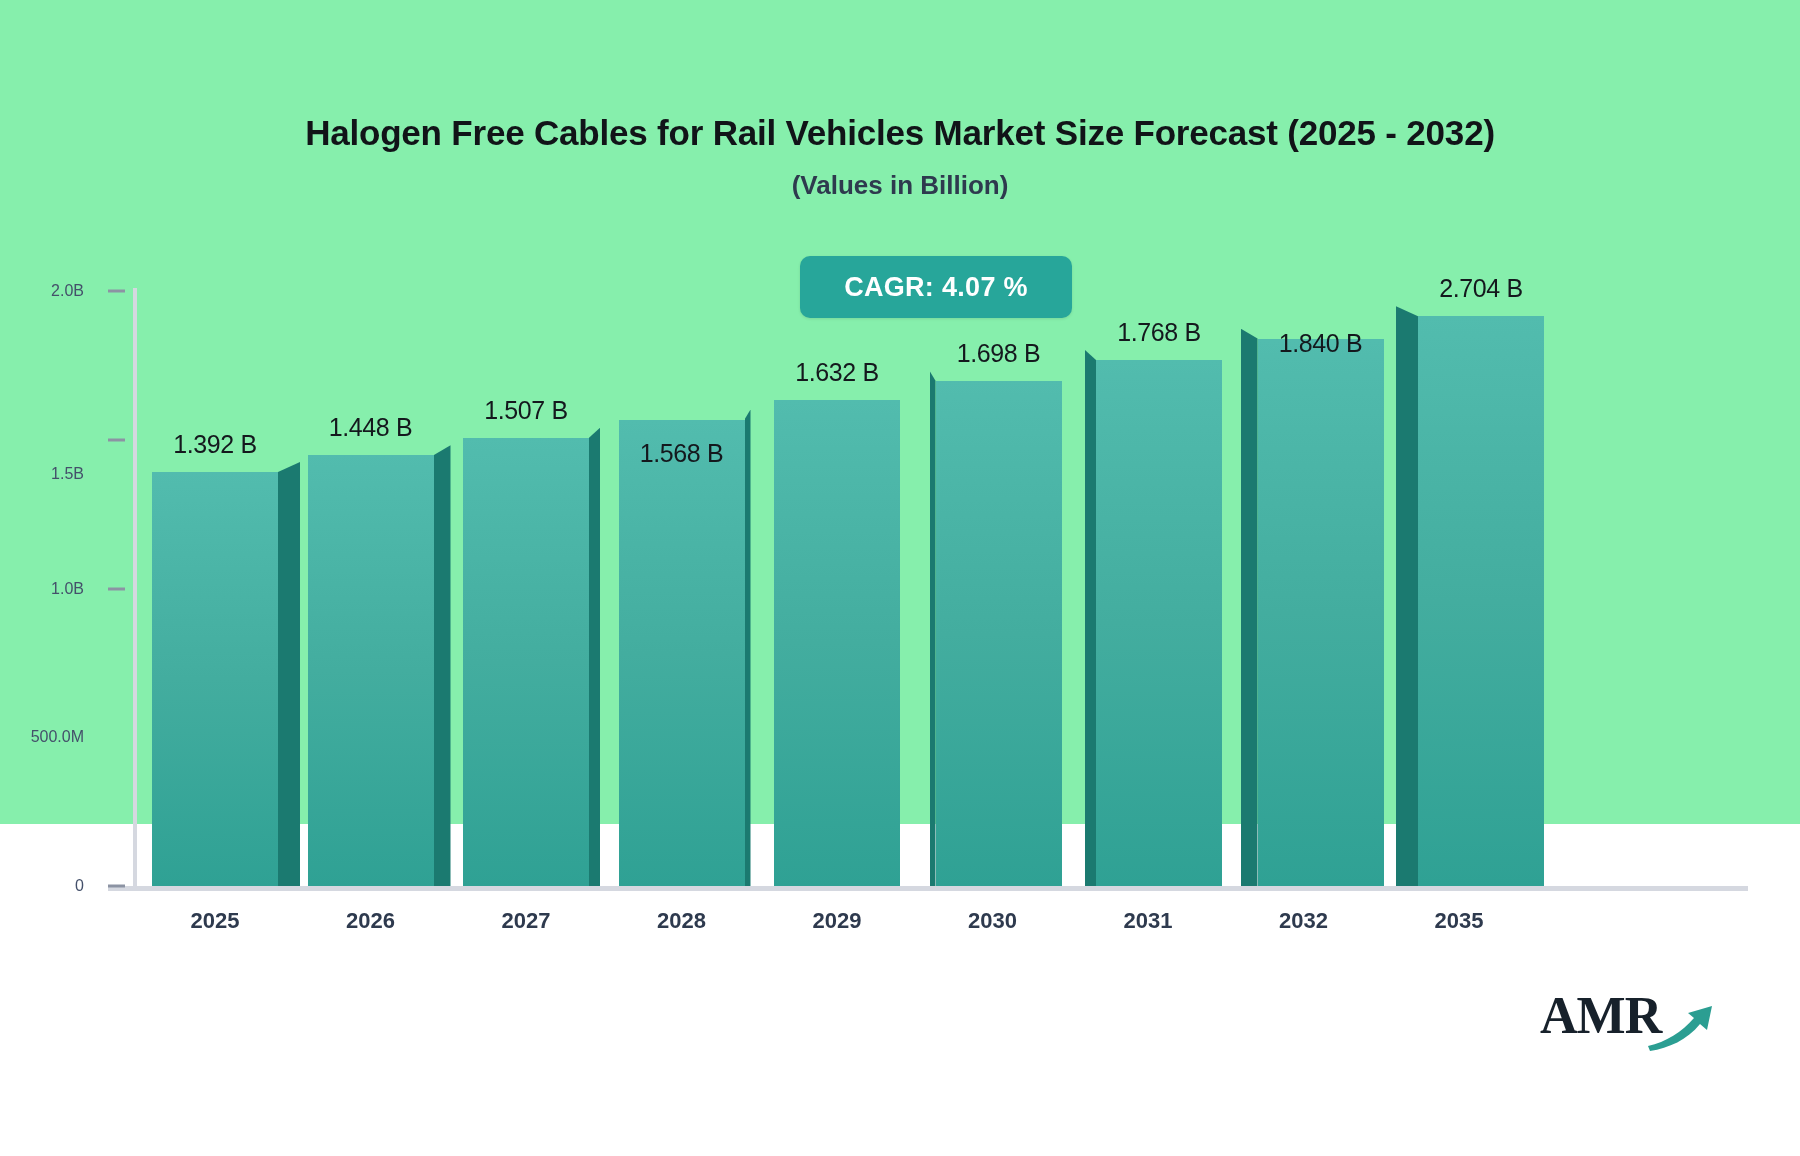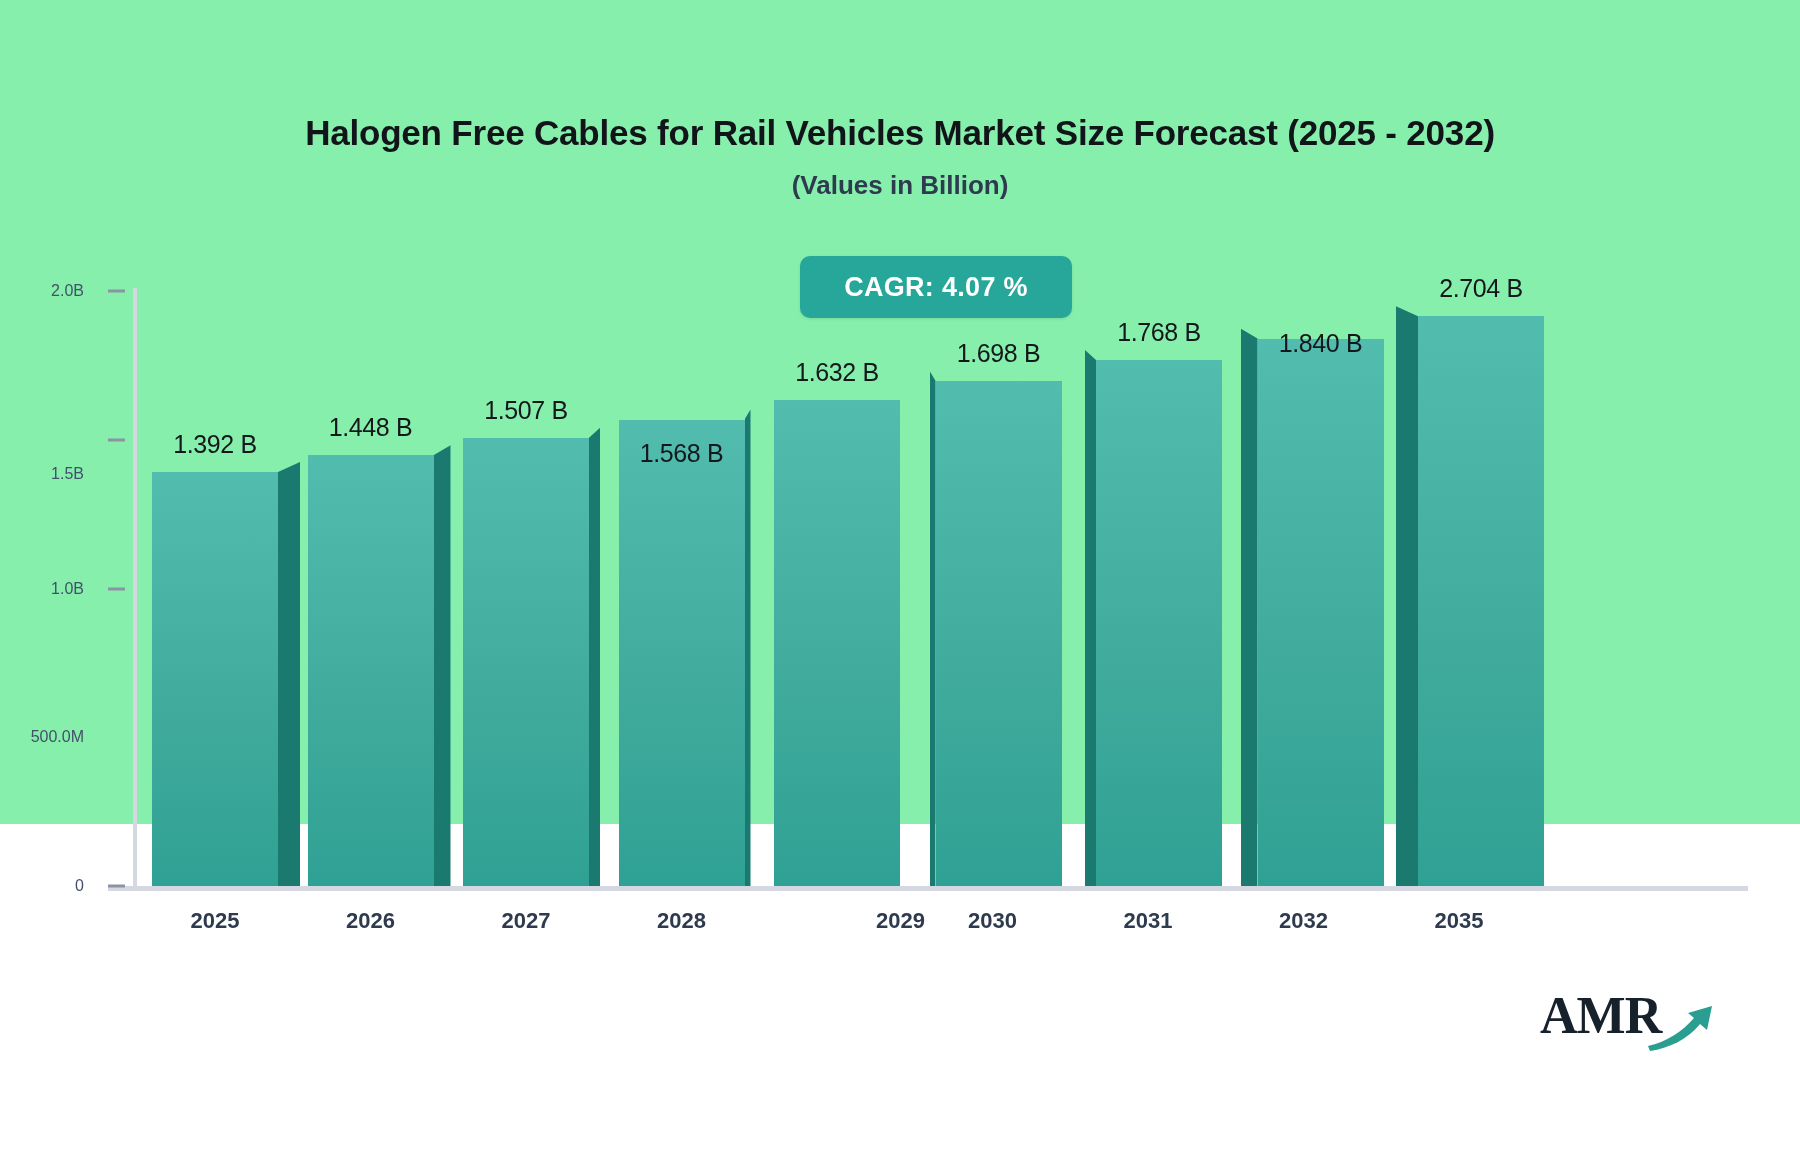--- a/index.html
+++ b/index.html
@@ -170,21 +170,21 @@
         <div class="bar-side" style="width: 22px; height: 579.712px; bottom: 0px; left: 0px; clip-path: polygon(0px 0px, 100% 10px, 100% 100%, 0px 100%);"></div>
         <div class="bar-front" style="width: 126px; height: 569.712px; left: 22px;"></div>
       </div>
       <div class="bar-label" style="left: 1393px; width: 176px; top: 274.288px;">2.704 B</div>
     </div>
   <div id="x-axis">
       <div class="x-label" style="left: 127px; width: 176px;">2025</div>
       <div class="x-label" style="left: 282.5px; width: 176px;">2026</div>
       <div class="x-label" style="left: 438px; width: 176px;">2027</div>
       <div class="x-label" style="left: 593.5px; width: 176px;">2028</div>
-      <div class="x-label" style="left: 749px; width: 176px; text-align: right;">2029</div>
+      <div class="x-label" style="left: 749px; width: 176px;">2029</div>
       <div class="x-label" style="left: 904.5px; width: 176px;">2030</div>
       <div class="x-label" style="left: 1060px; width: 176px;">2031</div>
       <div class="x-label" style="left: 1215.5px; width: 176px;">2032</div>
       <div class="x-label" style="left: 1371px; width: 176px;">2035</div>
     </div>
 
   <div id="amr-logo">
     <span id="amr-text">AMR</span>
     <svg width="180" height="68" viewBox="0 0 180 68" style="position:absolute;left:0;top:0;">
       <path d="M108 62 C 126 58, 142 48, 154 34 L 148 29 L 172 22 L 167 46 L 160 40 C 147 56, 129 64, 110 67 Z" fill="#2B9E92"></path>

